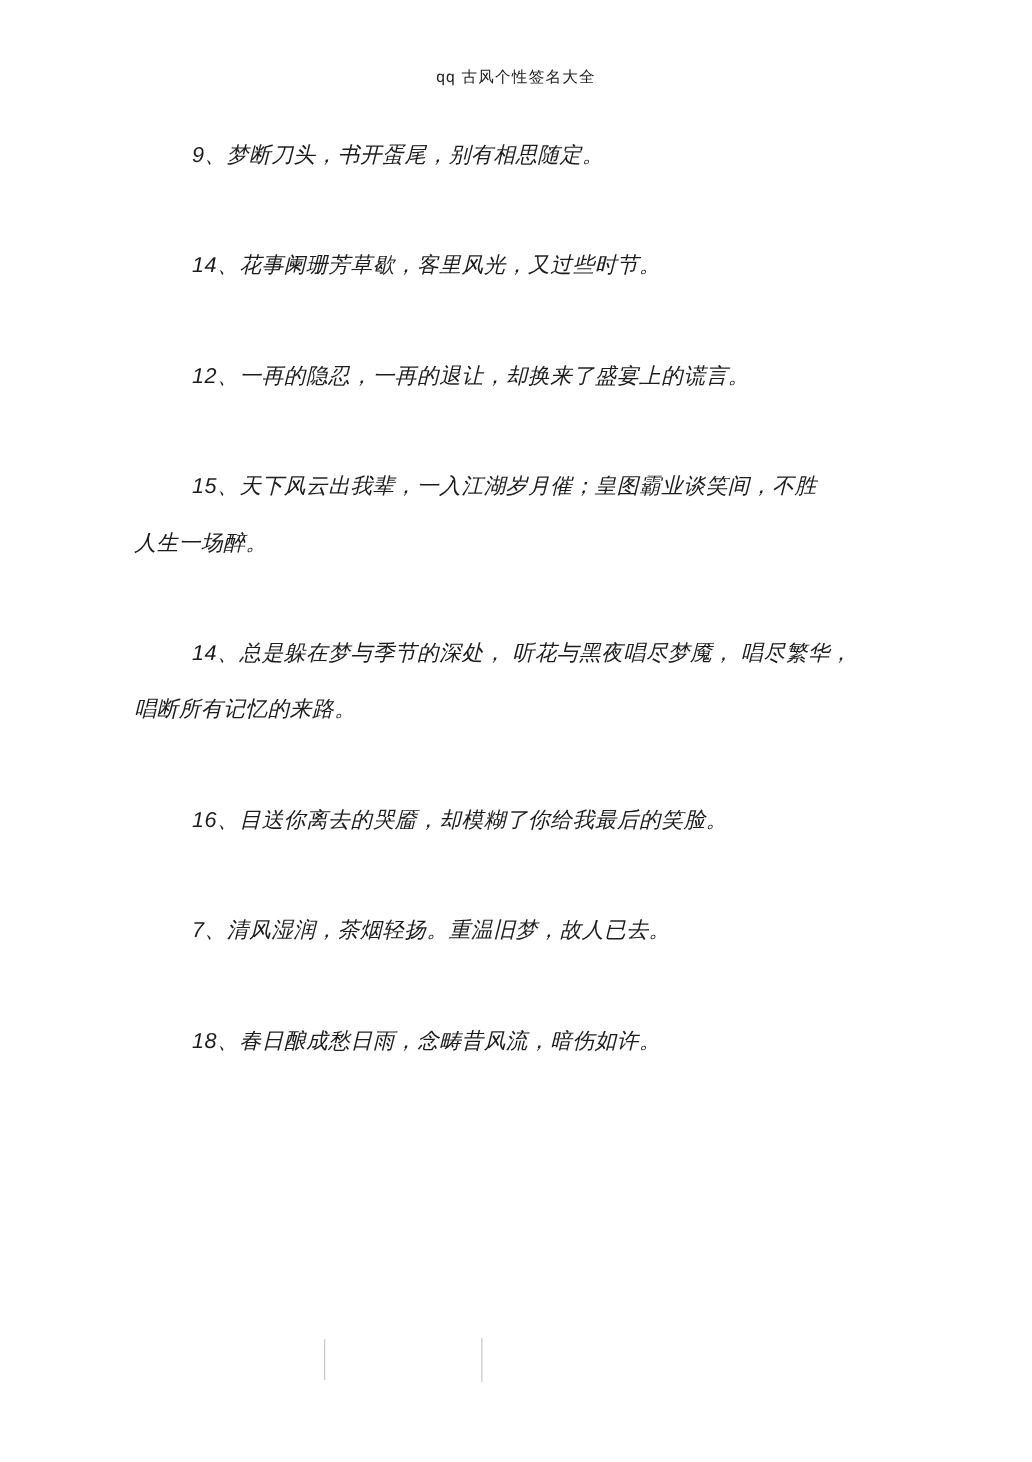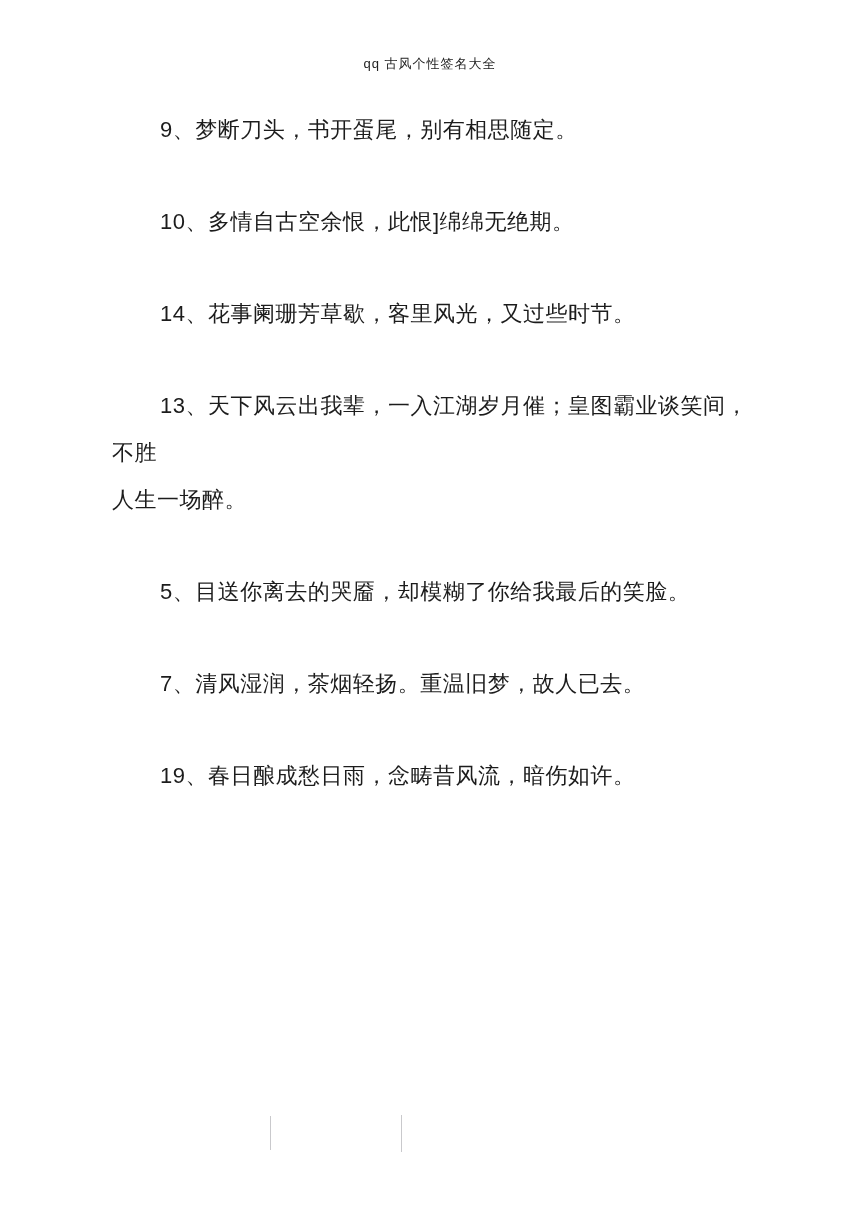--- a/index.html
+++ b/index.html
@@ -27,26 +27,27 @@
     color: #222222;
   }
   .doc-body {
     position: absolute;
     top: 106px;
     left: 112px;
     width: 648px;
   }
   .sig-line {
     margin: 0 0 45px 0;
-    font-size: 22px;
+    font-size: 18px;
     line-height: 47px;
     letter-spacing: 0.5px;
     text-indent: 48px;
     white-space: pre-wrap;
     color: #1c1c1c;
+    font-style: italic;
   }
   .footer-rule {
     position: absolute;
     width: 1px;
     background: #c9c9cc;
   }
   .footer-rule.rule-left {
     left: 270px;
     top: 1116px;
     height: 34px;
@@ -59,25 +60,27 @@
 </style>
 </head>
 <body>
 
 <div class="page">
 
   <div class="doc-header">qq 古风个性签名大全</div>
 
   <div class="doc-body">
     <p class="sig-line">9、梦断刀头，书开蛋尾，别有相思随定。</p>
-    <p class="sig-line">10、多情自古空余恨，此恨]绵绵无绝期。</p>
     <p class="sig-line">14、花事阑珊芳草歇，客里风光，又过些时节。</p>
-    <p class="sig-line">13、天下风云出我辈，一入江湖岁月催；皇图霸业谈笑间，不胜
+    <p class="sig-line">12、一再的隐忍，一再的退让，却换来了盛宴上的谎言。</p>
+    <p class="sig-line">15、天下风云出我辈，一入江湖岁月催；皇图霸业谈笑间，不胜
 人生一场醉。</p>
-    <p class="sig-line">5、目送你离去的哭靥，却模糊了你给我最后的笑脸。</p>
+    <p class="sig-line">14、总是躲在梦与季节的深处， 听花与黑夜唱尽梦魇， 唱尽繁华，
+唱断所有记忆的来路。</p>
+    <p class="sig-line">16、目送你离去的哭靥，却模糊了你给我最后的笑脸。</p>
     <p class="sig-line">7、清风湿润，茶烟轻扬。重温旧梦，故人已去。</p>
-    <p class="sig-line">19、春日酿成愁日雨，念畴昔风流，暗伤如许。</p>
+    <p class="sig-line">18、春日酿成愁日雨，念畴昔风流，暗伤如许。</p>
   </div>
 
   <div class="footer-rule rule-left"></div>
   <div class="footer-rule rule-right"></div>
 
 </div>
 
 </body></html>

